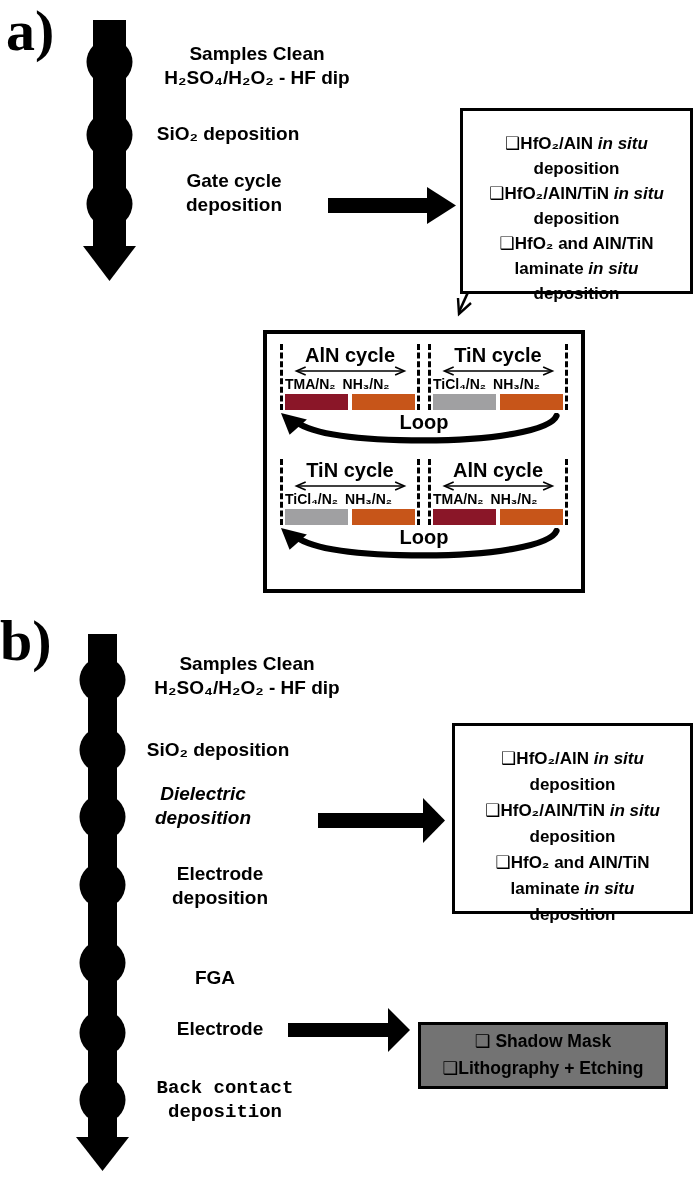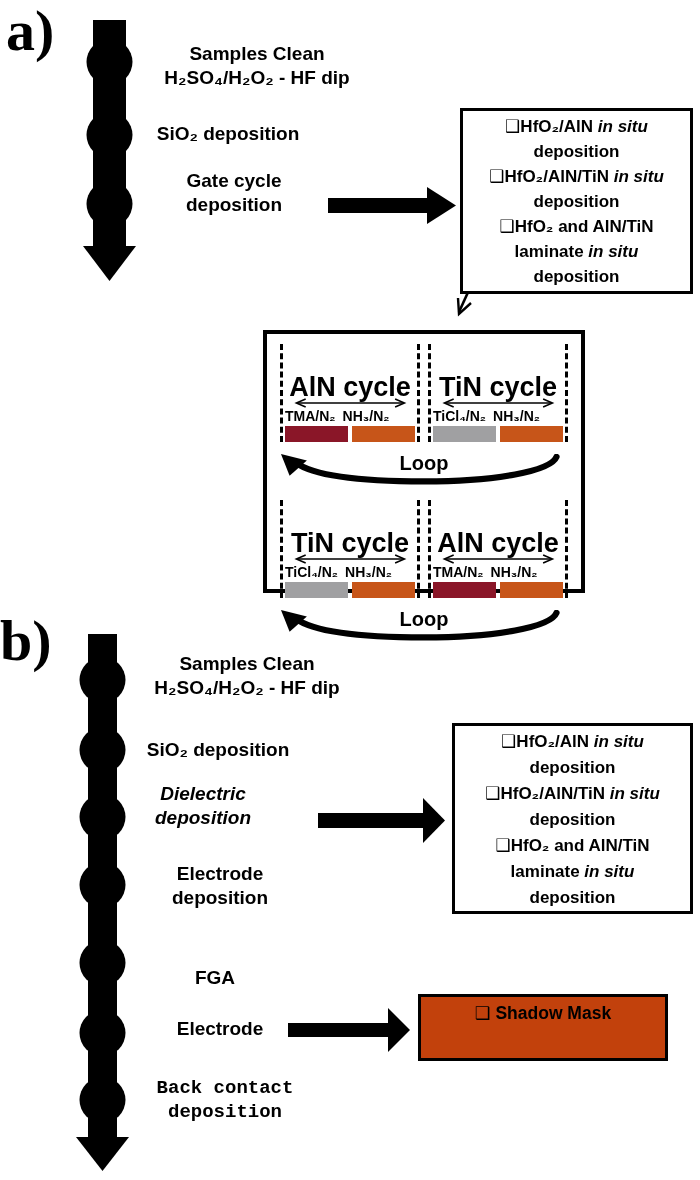--- a/index.html
+++ b/index.html
@@ -5,39 +5,39 @@
   html,body{margin:0;padding:0;background:#fff;}
   body{width:700px;height:1180px;position:relative;overflow:hidden;
        font-family:"Liberation Sans","DejaVu Sans",sans-serif;color:#000;}
   .panel-label{position:absolute;font-family:"Liberation Serif","DejaVu Serif",serif;
        font-weight:700;font-size:58px;line-height:58px;}
   .bg-svg{position:absolute;left:0;top:0;width:700px;height:1180px;}
   .step{position:absolute;transform:translateX(-50%);text-align:center;
         font-weight:700;font-size:19px;line-height:24px;white-space:nowrap;}
   .opt-box{position:absolute;border:3.5px solid #000;box-sizing:border-box;
         text-align:center;font-weight:700;font-size:17px;line-height:25px;
-        padding-top:3px;background:#fff;}
+        padding-top:20px;background:#fff;}
   .opt-box i{font-style:italic;}
   .mask-box{position:absolute;border:3.5px solid #000;box-sizing:border-box;
         text-align:center;font-weight:700;font-size:17.5px;line-height:27px;
-        padding-top:3px;background:#c2410c;}
+        padding-top:3px;background:#737373;margin-top:28px;}
   .cycle-box{position:absolute;left:263px;top:330px;width:322px;height:263px;
         border:4px solid #000;box-sizing:border-box;background:#fff;
         padding:10px 13px 0 13px;}
   .cycle-row{margin-bottom:10px;}
   .groups{display:flex;gap:8px;}
   .group{flex:1;border-left:3px dashed #000;border-right:3px dashed #000;
         display:flex;flex-direction:column;align-items:center;padding:0 2px 0 2px;}
-  .g-title{font-weight:700;font-size:27px;line-height:22px;white-space:nowrap;margin-top:32px;}
+  .g-title{font-weight:700;font-size:20px;line-height:22px;white-space:nowrap;}
   .dbl-arrow{width:96%;height:10px;display:block;}
   .g-labels{display:flex;justify-content:flex-start;gap:7px;font-weight:700;
         font-size:14px;line-height:17px;white-space:nowrap;width:100%;}
   .g-bars{display:flex;gap:4px;width:100%;height:16px;margin-top:1px;}
   .bar{flex:1;}
-  .loop-wrap{position:relative;height:38px;margin-top:10px;}
+  .loop-wrap{position:relative;height:38px;margin-top:1px;}
   .loop-svg{position:absolute;left:0;top:2px;width:100%;height:34px;}
   .loop-label{position:absolute;left:50%;transform:translateX(-50%);top:0;
         font-weight:700;font-size:20px;line-height:22px;background:transparent;}
 </style>
 </head>
 <body>
 
 <svg class="bg-svg" viewBox="0 0 700 1180" xmlns="http://www.w3.org/2000/svg">
 
   <g fill="#000">
@@ -247,13 +247,14 @@
   <div>
     <span>❑HfO₂ and AlN/TiN</span><br>
     <span>laminate</span>
     <i>in situ</i><br>
     <span>deposition</span>
   </div>
 </div>
 
 <div class="mask-box" style="left:418px;top:994px;width:250px;height:67px;">
   <div>❑ Shadow Mask</div>
+  <div>❑Lithography + Etching</div>
 </div>
 
 </body></html>

